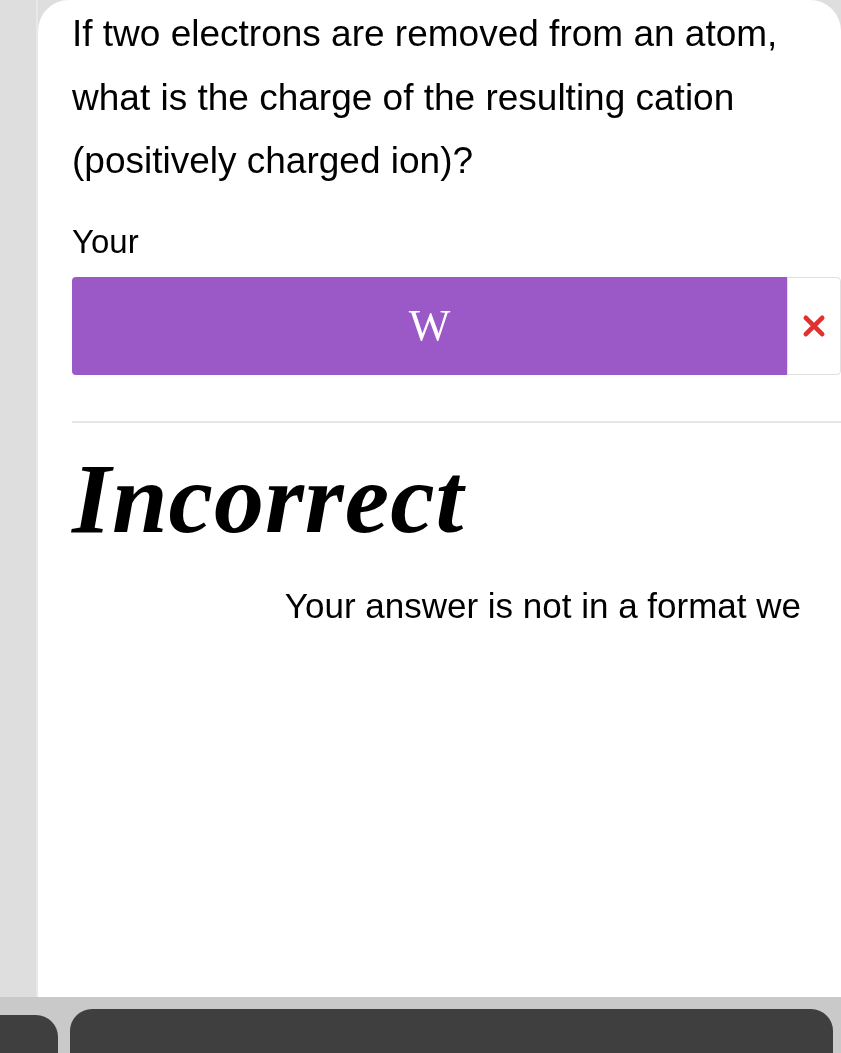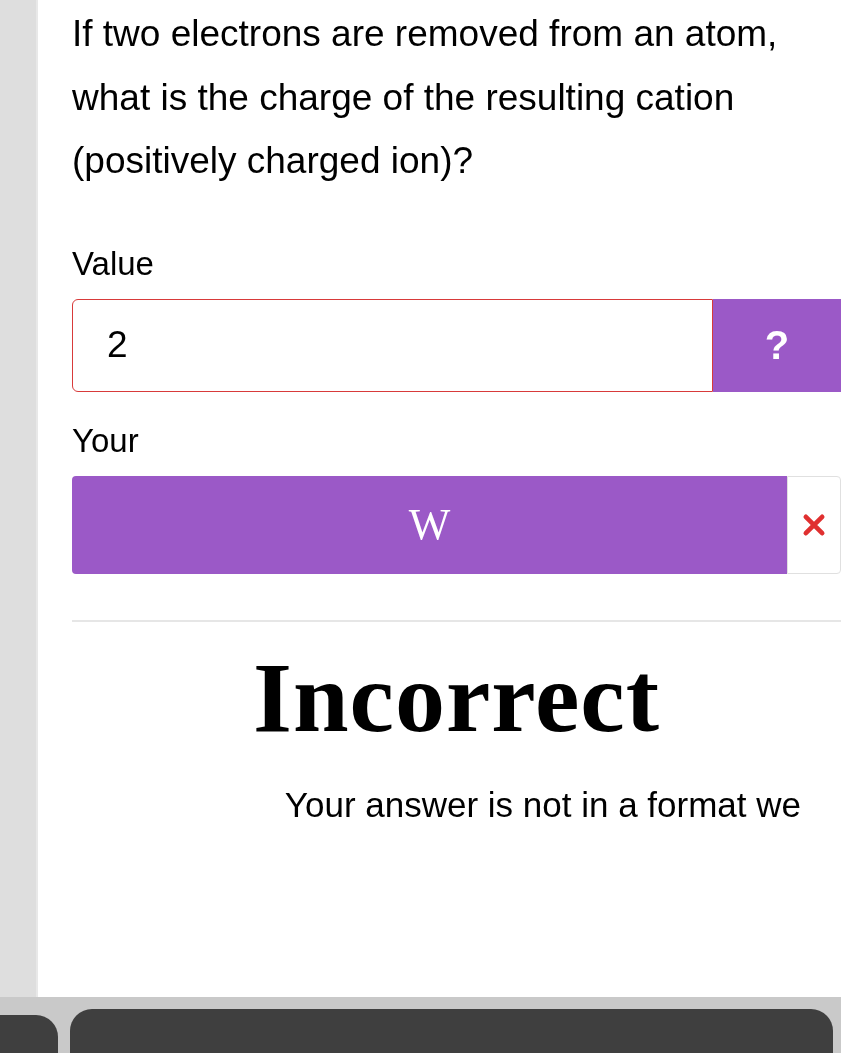--- a/index.html
+++ b/index.html
@@ -24,20 +24,21 @@
       background: #dedede;
       border-right: 2px solid #e8e8e8;
     }
     .content {
       flex: 1;
       background: #ffffff;
       padding-top: 2px;
       padding-left: 34px;
       padding-right: 0;
       position: relative;
+      border-radius: 31px;
     }
     .question-text {
       font-size: 37px;
       line-height: 1.72;
       color: #000;
       padding-right: 6px;
     }
     .field-block {
       margin-top: 52px;
     }
@@ -112,23 +113,24 @@
     .divider {
       margin-top: 46px;
       border: none;
       border-top: 2px solid #e6e6e6;
     }
     .feedback-title {
       font-family: 'Brush Script MT', 'Segoe Script', cursive;
       font-size: 100px;
       font-weight: bold;
       color: #000;
-      text-align: center;
+      text-align: left;
       margin-top: 18px;
       letter-spacing: 1px;
+      font-style: italic;
     }
     .feedback-text {
       font-size: 35px;
       color: #000;
       text-align: right;
       margin-top: 30px;
       padding: 0 40px;
     }
     .bottom-bar {
       position: absolute;
@@ -160,29 +162,20 @@
   </style>
 </head>
 <body>
 
 <div class="outer">
   <div class="left-gutter"></div>
   <div class="content">
 
     <div class="question-text">If two electrons are removed from an atom, what is the charge of the resulting cation (positively charged ion)?</div>
 
-    <div class="field-block">
-      <div class="field-label">Value</div>
-      <div class="value-row">
-        <input type="text" class="value-input" value="2" style="">
-        <button class="help-btn">
-          <span>?</span>
-        </button>
-      </div>
-    </div>
 
     <div class="units-block">
       <div class="field-label">Your</div>
       <div class="units-row">
         <button class="units-btn">
           <span>W</span>
         </button>
         <button class="clear-btn">
           <svg viewBox="0 0 24 24">
             <path d="M5 5 L19 19 M19 5 L5 19" stroke="#e03030" stroke-width="4" stroke-linecap="round" fill="none"></path>

